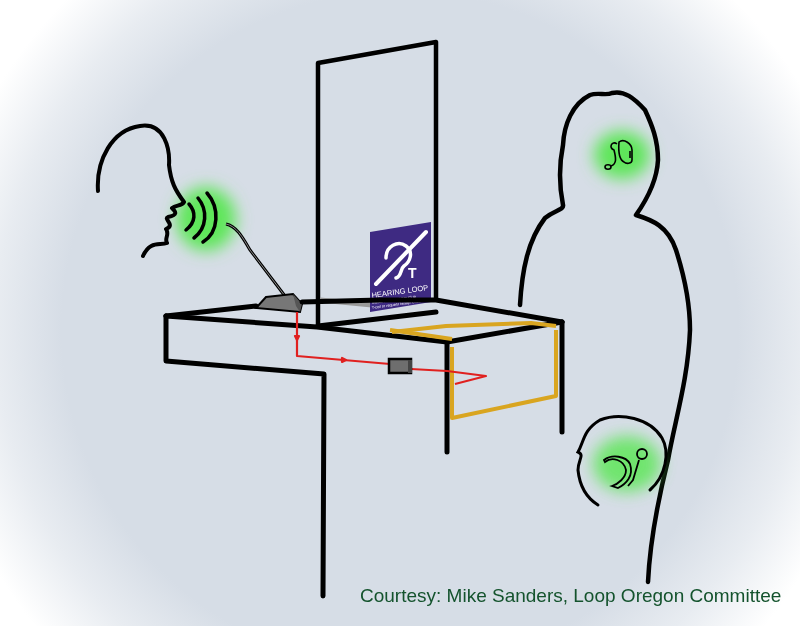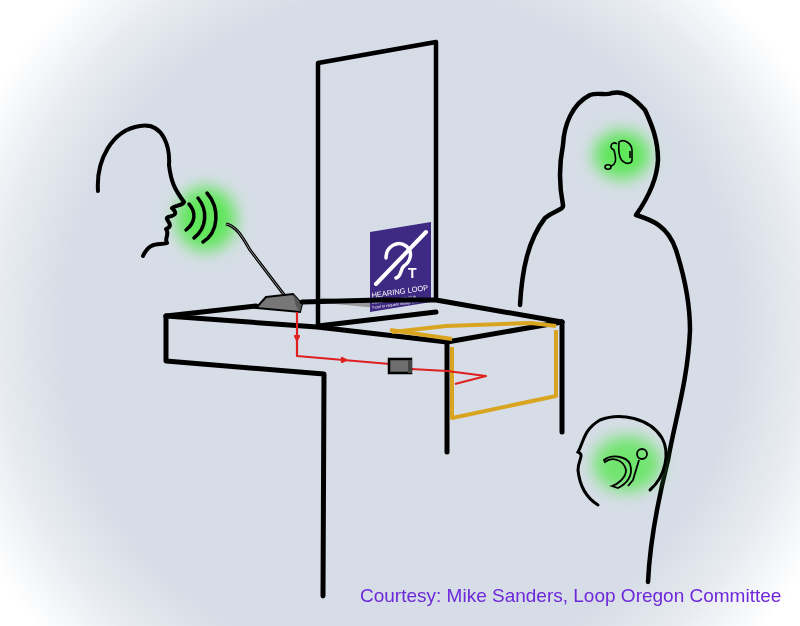--- a/index.html
+++ b/index.html
@@ -1,18 +1,18 @@
 <!DOCTYPE html>
 <html><head>
 <meta charset="utf-8">
 <style>
   html, body { margin:0; padding:0; }
   body { width:800px; height:626px; overflow:hidden; background:#ffffff; position:relative; font-family:"Liberation Sans", sans-serif; }
   #stage { position:absolute; left:0; top:0; width:800px; height:626px; }
-  .caption { position:absolute; left:360px; top:585px; font-size:19px; color:#6d28d9; white-space:nowrap; font-family:"Liberation Sans", sans-serif; }
+  .caption { position:absolute; left:360px; top:585px; font-size:19px; color:#14532d; white-space:nowrap; font-family:"Liberation Sans", sans-serif; }
   .sign-text { font-family:"Liberation Sans", sans-serif; fill:#ffffff; }
 </style>
 </head>
 <body>
 
 <svg id="stage" viewBox="0 0 800 626" xmlns="http://www.w3.org/2000/svg">
   <defs>
     <radialGradient id="vig" cx="400" cy="330" r="470" gradientUnits="userSpaceOnUse">
       <stop offset="0.72" stop-color="#d6dde6"></stop>
       <stop offset="0.86" stop-color="#e8ecf1"></stop>

